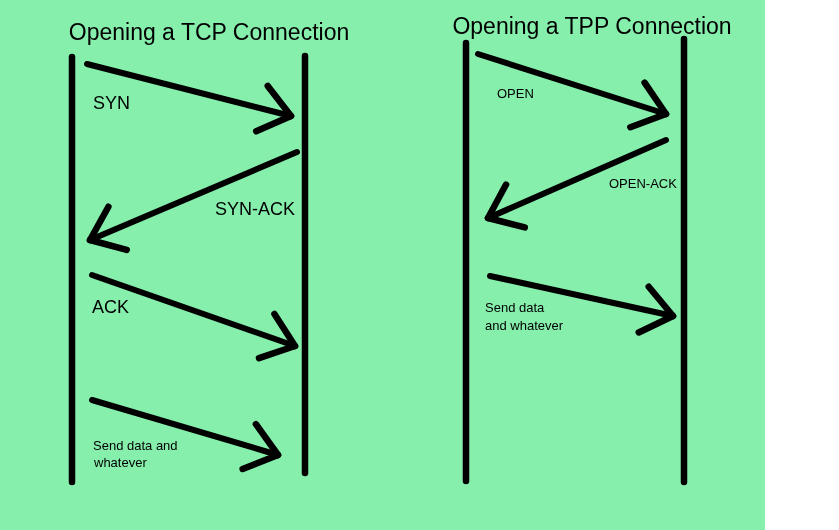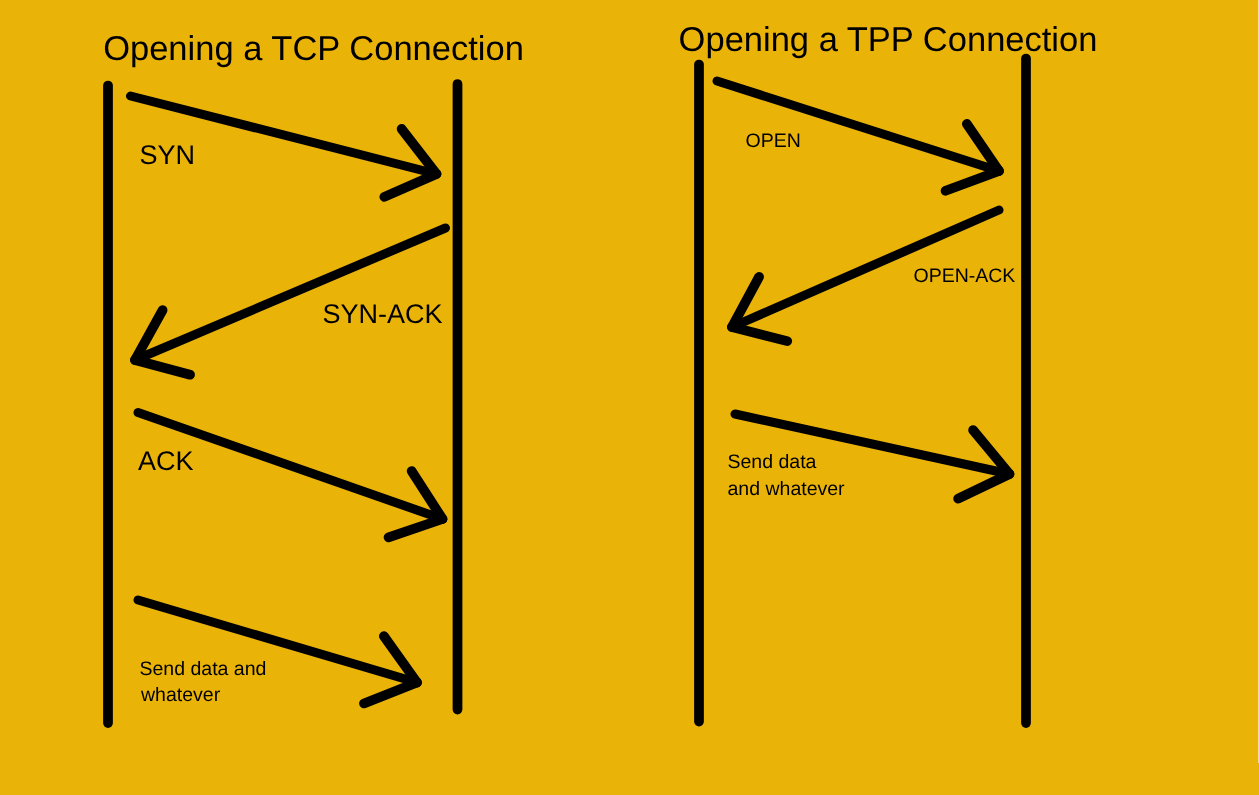--- a/index.html
+++ b/index.html
@@ -2,23 +2,23 @@
 <html><head>
 <meta charset="utf-8">
 <style>
   html, body {
     margin: 0;
     padding: 0;
     background: #ffffff;
   }
   .canvas {
     position: relative;
-    width: 839px;
+    width: 765px;
     height: 530px;
-    background: #eab308;
+    background: #86efac;
     overflow: hidden;
   }
   svg text {
     font-family: "Liberation Sans", sans-serif;
     fill: #000000;
   }
   svg .title {
     letter-spacing: 0px;
   }
 </style>

